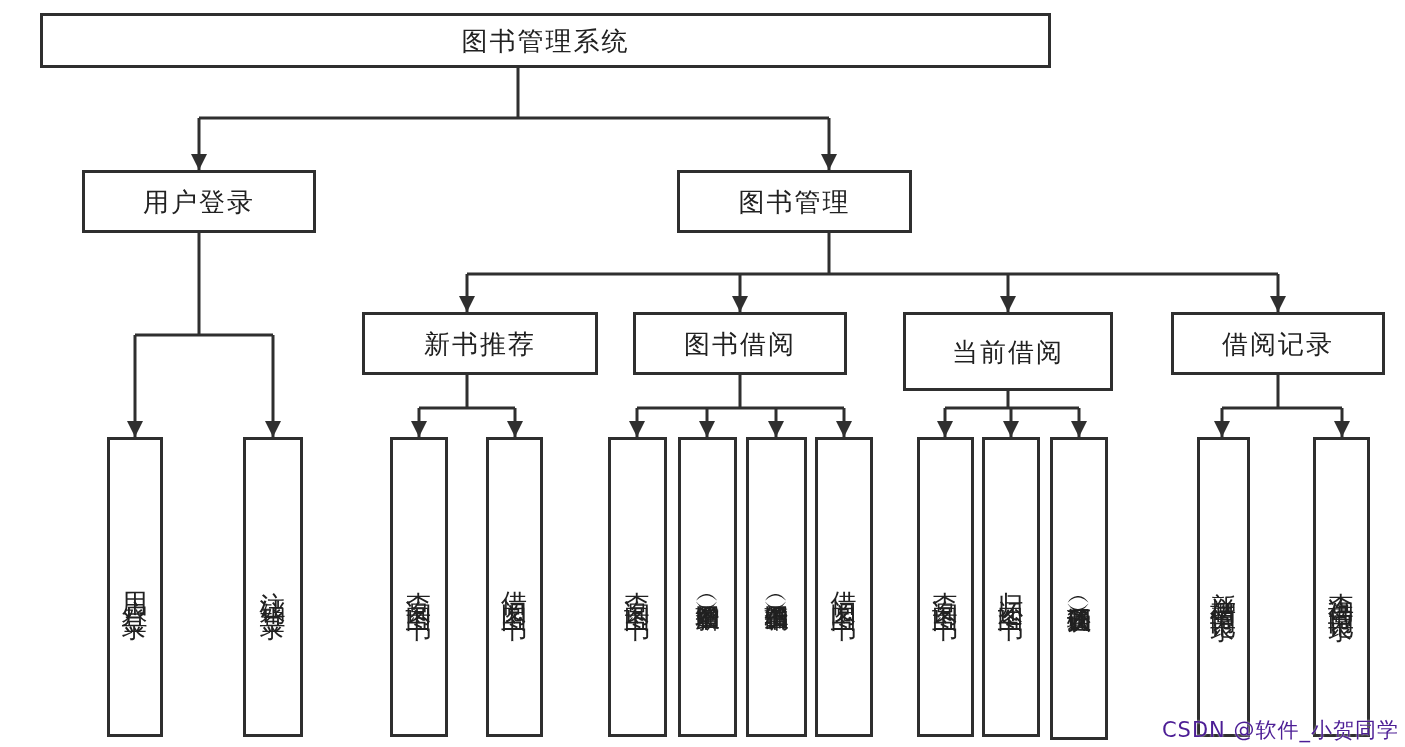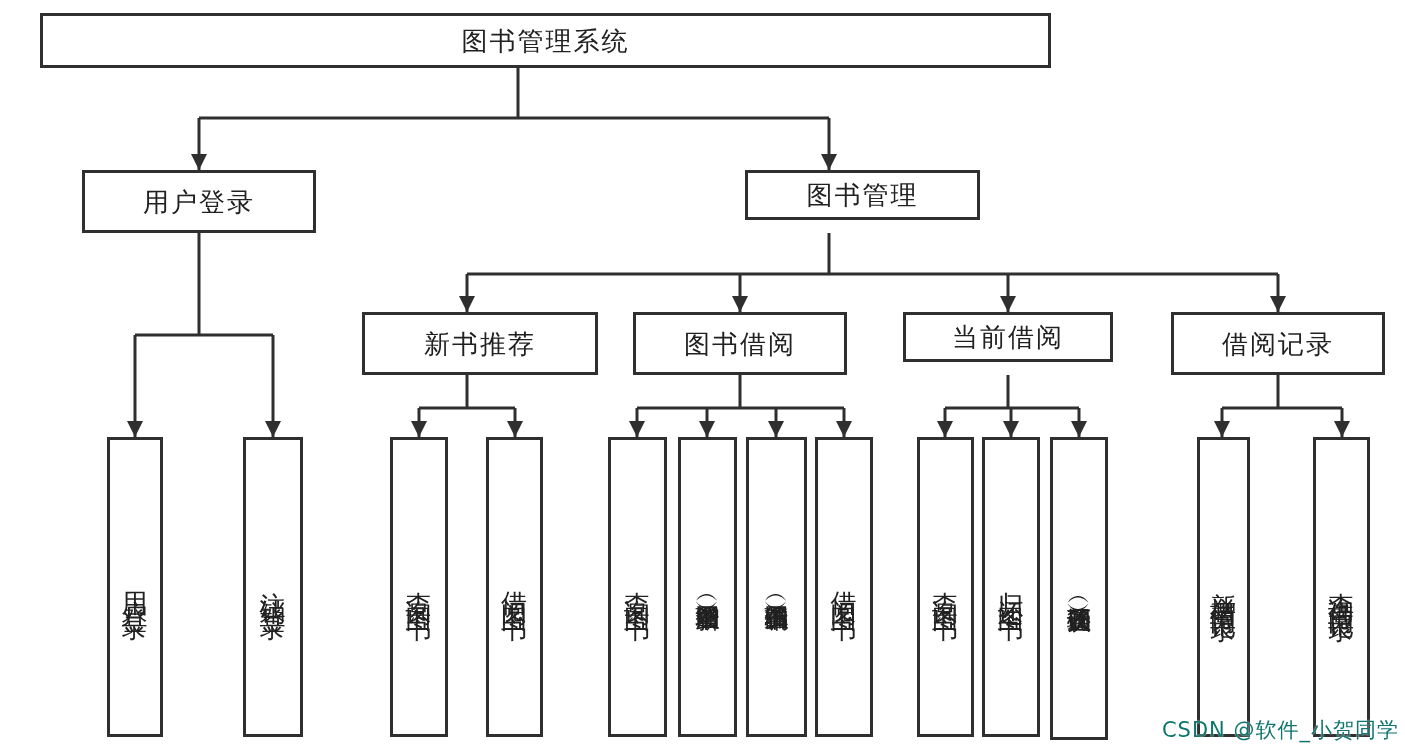--- a/index.html
+++ b/index.html
@@ -15,21 +15,21 @@
     font-size:26px;line-height:1;letter-spacing:2px;white-space:nowrap;
   }
   .leaf{
     writing-mode:vertical-rl;text-orientation:mixed;
     letter-spacing:8px;font-size:26px;
   }
   .leaf.ls6{letter-spacing:5px;}
   .leaf.tight{letter-spacing:0px;font-size:24px;}
   .watermark{
     position:absolute;right:6px;bottom:3px;
-    font-size:21px;letter-spacing:1px;color:#0f766e;
+    font-size:21px;letter-spacing:1px;color:#4c1d95;
     text-shadow:0 0 2px #ffffff;z-index:5;
   }
 </style>
 </head>
 <body>
 
 <div class="stage">
 
   <svg class="connector-layer" width="1405" height="747" viewBox="0 0 1405 747" xmlns="http://www.w3.org/2000/svg">
     <defs>
@@ -65,25 +65,25 @@
       <line x1="1011" y1="408" x2="1011" y2="437" marker-end="url(#arrow)"></line>
       <line x1="1079" y1="408" x2="1079" y2="437" marker-end="url(#arrow)"></line>
       <line x1="1222" y1="408" x2="1222" y2="437" marker-end="url(#arrow)"></line>
       <line x1="1342" y1="408" x2="1342" y2="437" marker-end="url(#arrow)"></line>
     </g>
   </svg>
 
   <div class="node" style="left:12px;top:13px;width:1011px;height:55px;margin-left:28px;">图书管理系统</div>
 
   <div class="node" style="left:82px;top:170px;width:234px;height:63px;">用户登录</div>
-  <div class="node" style="left:745px;top:170px;width:235px;height:50px;">图书管理</div>
+  <div class="node" style="left:677px;top:170px;width:235px;height:63px;">图书管理</div>
 
   <div class="node" style="left:362px;top:312px;width:236px;height:63px;">新书推荐</div>
   <div class="node" style="left:633px;top:312px;width:214px;height:63px;">图书借阅</div>
-  <div class="node" style="left:903px;top:312px;width:210px;height:50px;">当前借阅</div>
+  <div class="node" style="left:903px;top:312px;width:210px;height:79px;">当前借阅</div>
   <div class="node" style="left:1171px;top:312px;width:214px;height:63px;text-align:center;">借阅记录</div>
 
   <div class="node leaf" style="left:107px;top:437px;width:56px;height:300px;">用户登录</div>
   <div class="node leaf" style="left:243px;top:437px;width:60px;height:300px;">注销登录</div>
 
   <div class="node leaf" style="left:390px;top:437px;width:58px;height:300px;">查询图书</div>
   <div class="node leaf" style="left:486px;top:437px;width:57px;height:300px;">借阅图书</div>
 
   <div class="node leaf" style="left:608px;top:437px;width:59px;height:300px;">查询图书</div>
   <div class="node leaf tight" style="left:678px;top:437px;width:59px;height:300px;">新增图书（管理员）</div>

